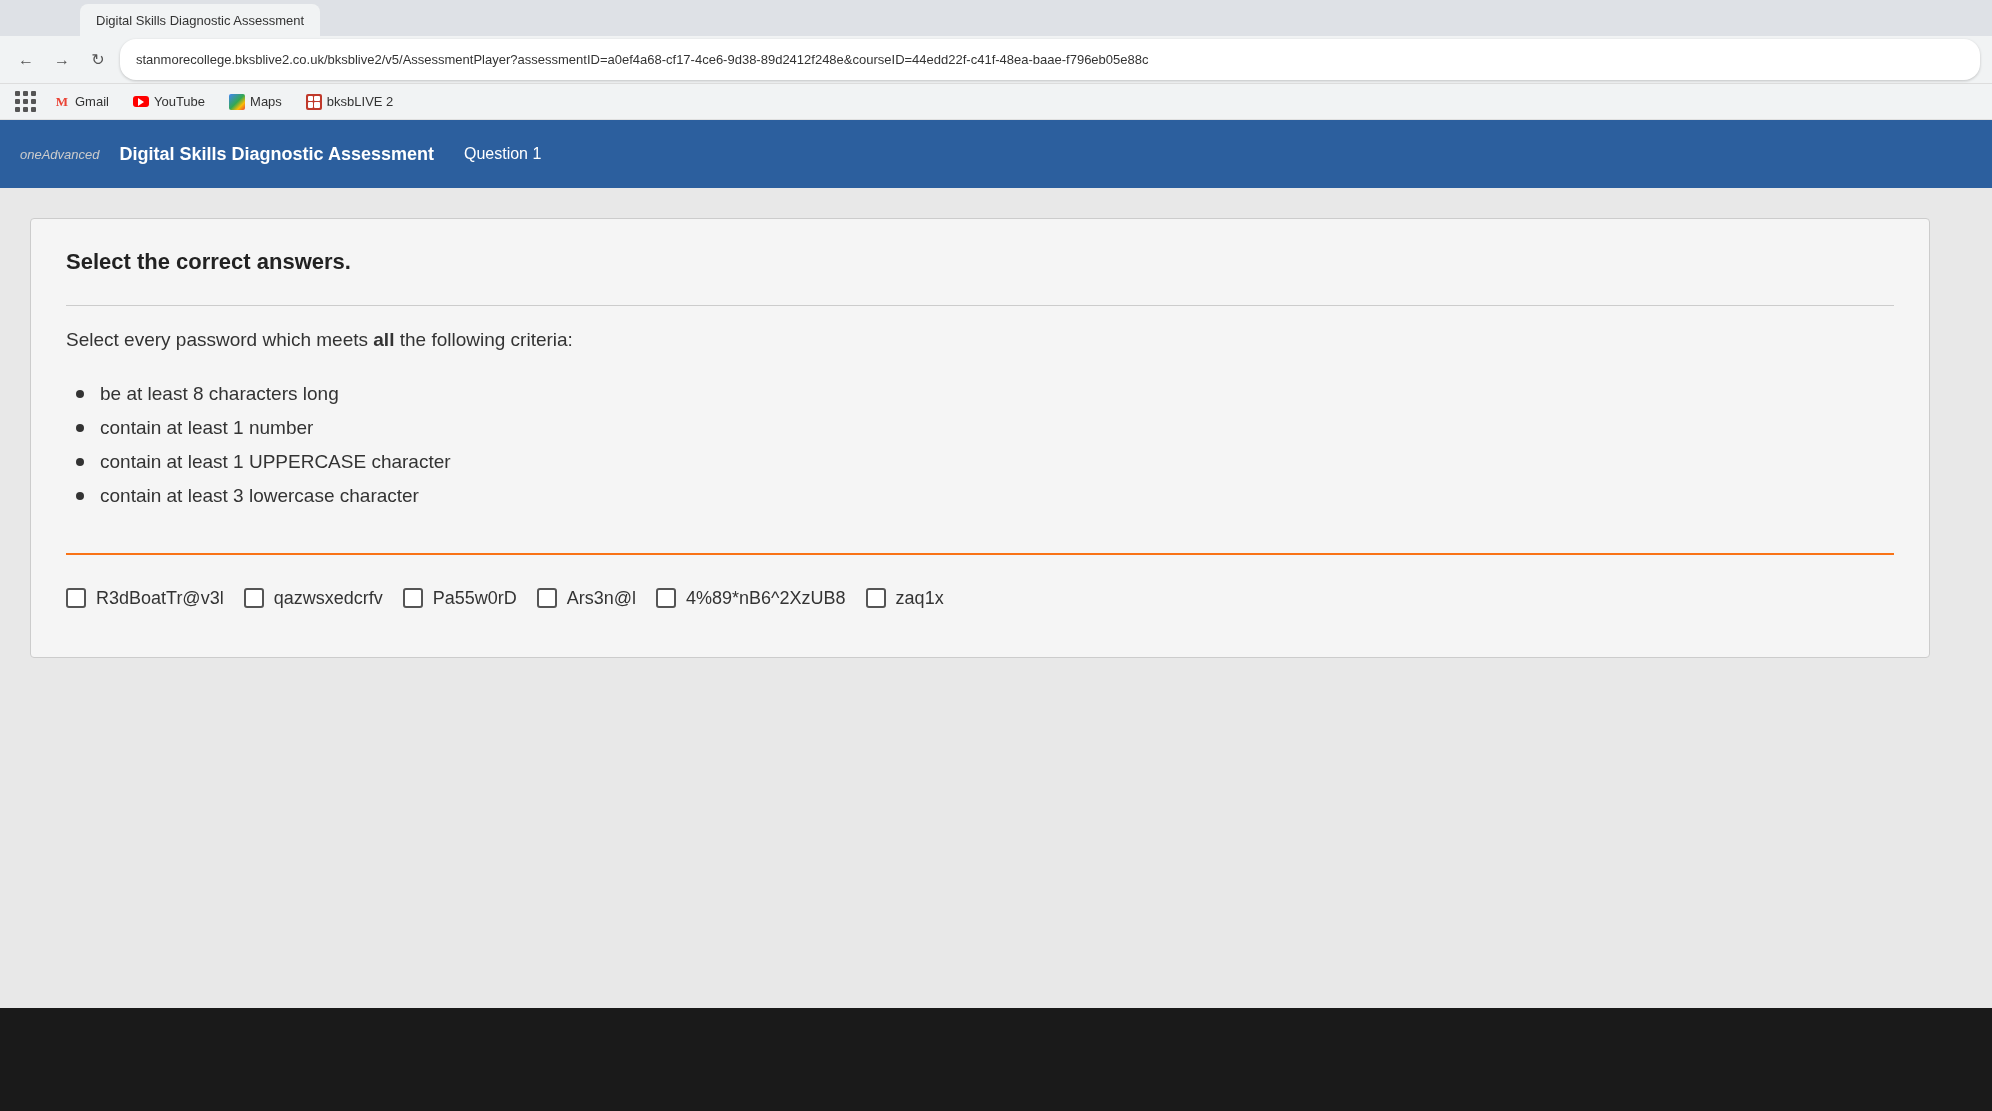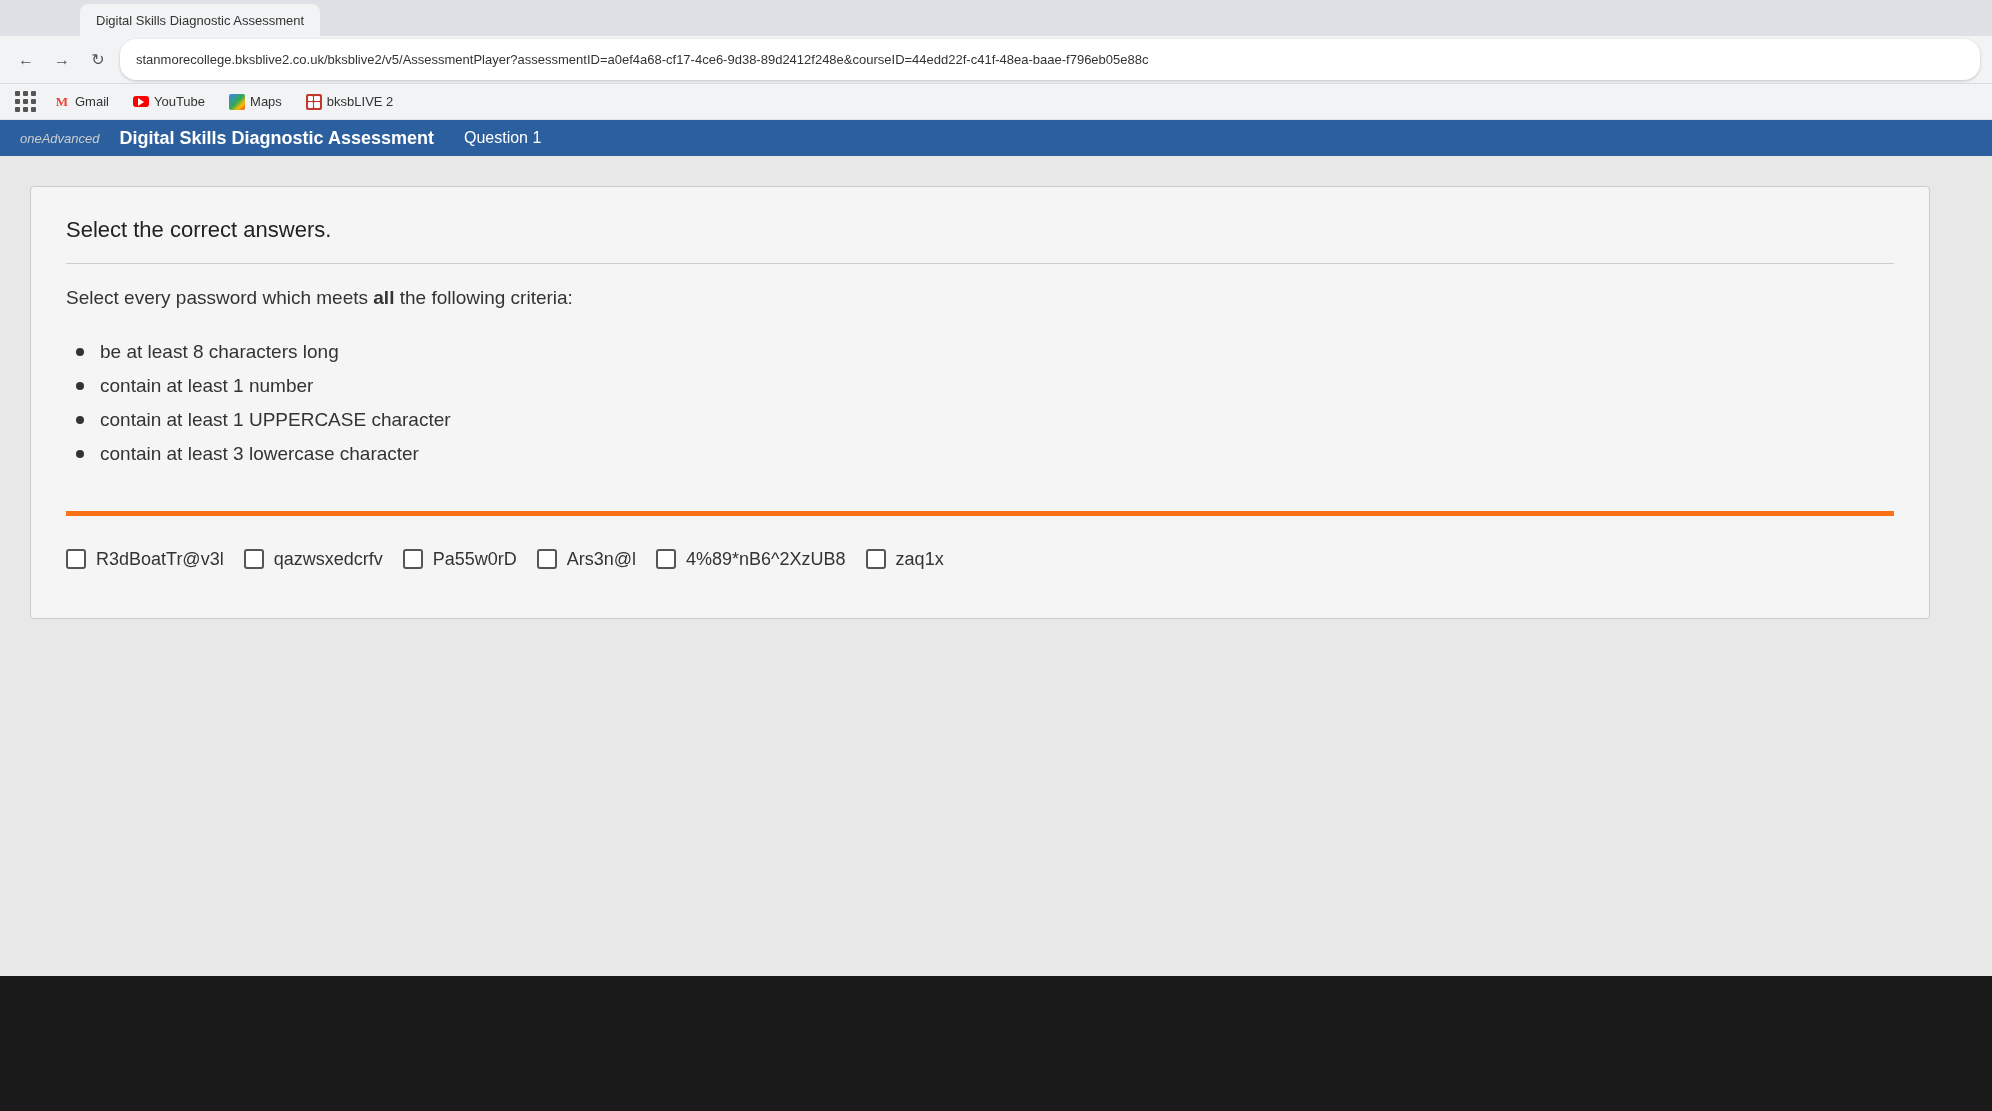--- a/index.html
+++ b/index.html
@@ -187,21 +187,21 @@
     }
 
     .bksb-dot {
       background: white;
       border-radius: 1px;
     }
 
     
     .nav-header {
       background: #2c5f9e;
-      height: 36px;
+      height: 68px;
       display: flex;
       align-items: center;
       padding: 0 20px;
       gap: 20px;
     }
 
     .nav-brand {
       font-size: 13px;
       color: #ccc;
       font-style: italic;
@@ -229,24 +229,24 @@
     .question-card {
       background: #f5f5f5;
       border: 1px solid #ccc;
       border-radius: 4px;
       padding: 30px 35px 40px 35px;
       max-width: 1900px;
     }
 
     .question-heading {
       font-size: 22px;
-      font-weight: normal;
+      font-weight: bold;
       color: #222;
       margin-bottom: 20px;
-      padding-bottom: 20px;
+      padding-bottom: 30px;
       border-bottom: 1px solid #ccc;
     }
 
     .question-text {
       font-size: 19px;
       color: #333;
       margin-bottom: 22px;
       line-height: 1.5;
     }
 
@@ -281,21 +281,21 @@
       margin-left: 5px;
       flex-shrink: 0;
     }
 
     
     .answers-row {
       display: flex;
       align-items: center;
       gap: 0;
       flex-wrap: nowrap;
-      border-top: 5px solid #f97316;
+      border-top: 2px solid #f97316;
       padding-top: 25px;
       overflow: hidden;
     }
 
     .answer-option {
       display: flex;
       align-items: center;
       gap: 10px;
       padding: 8px 20px 8px 0;
       cursor: pointer;

